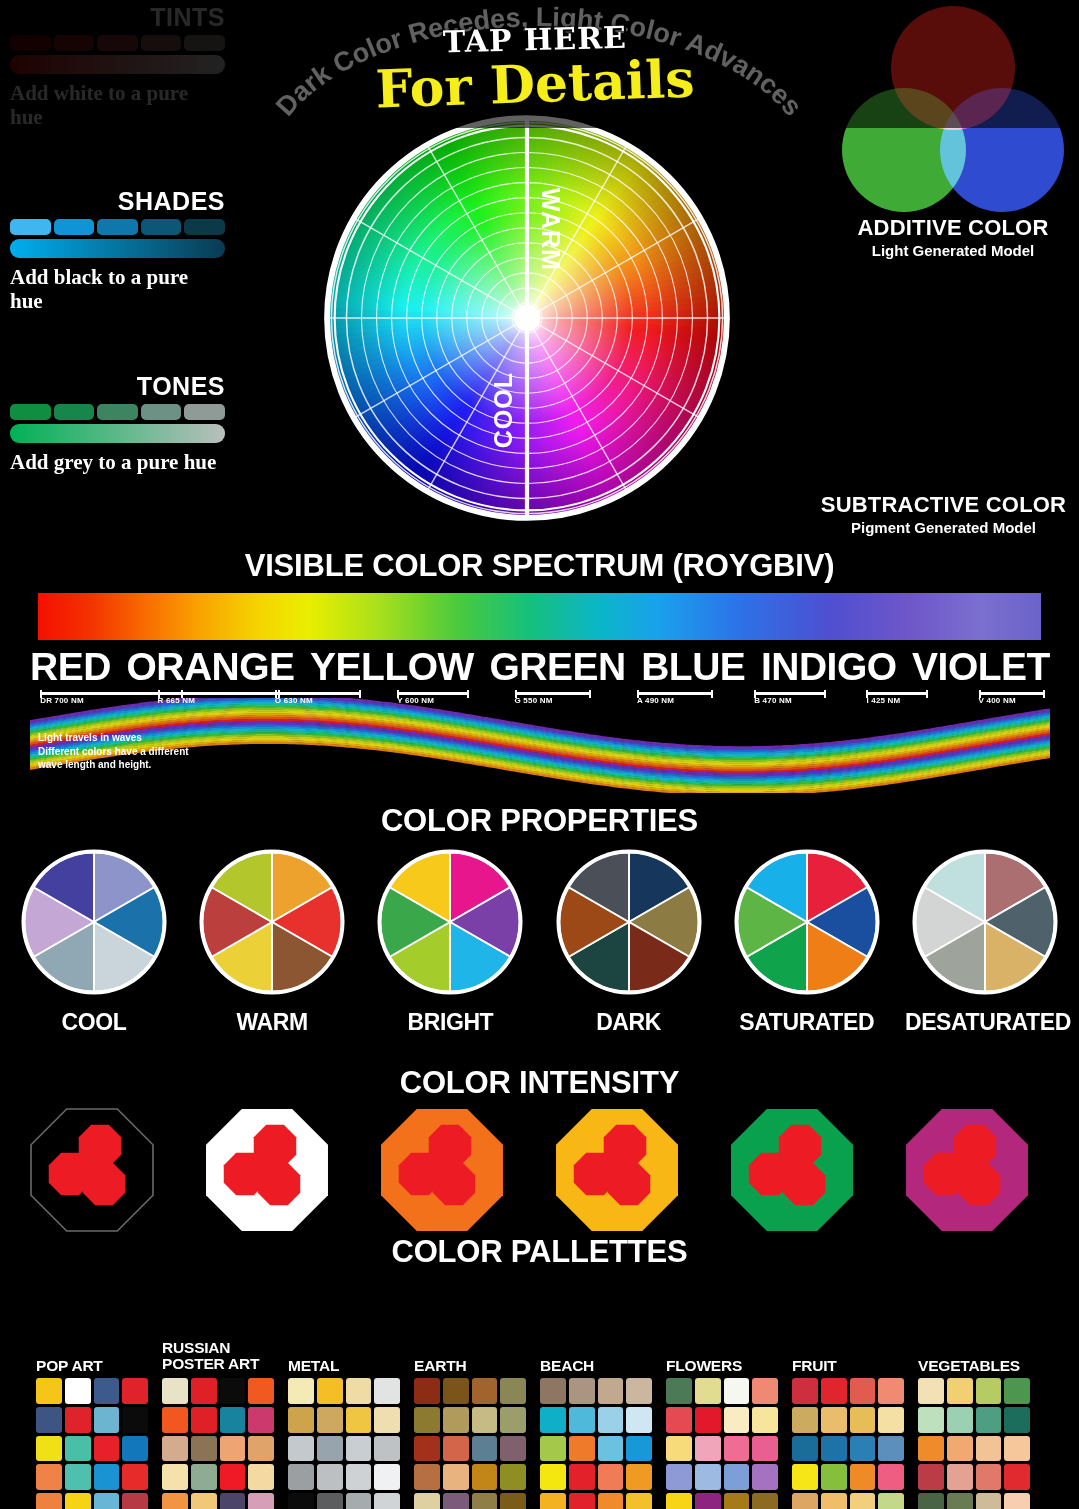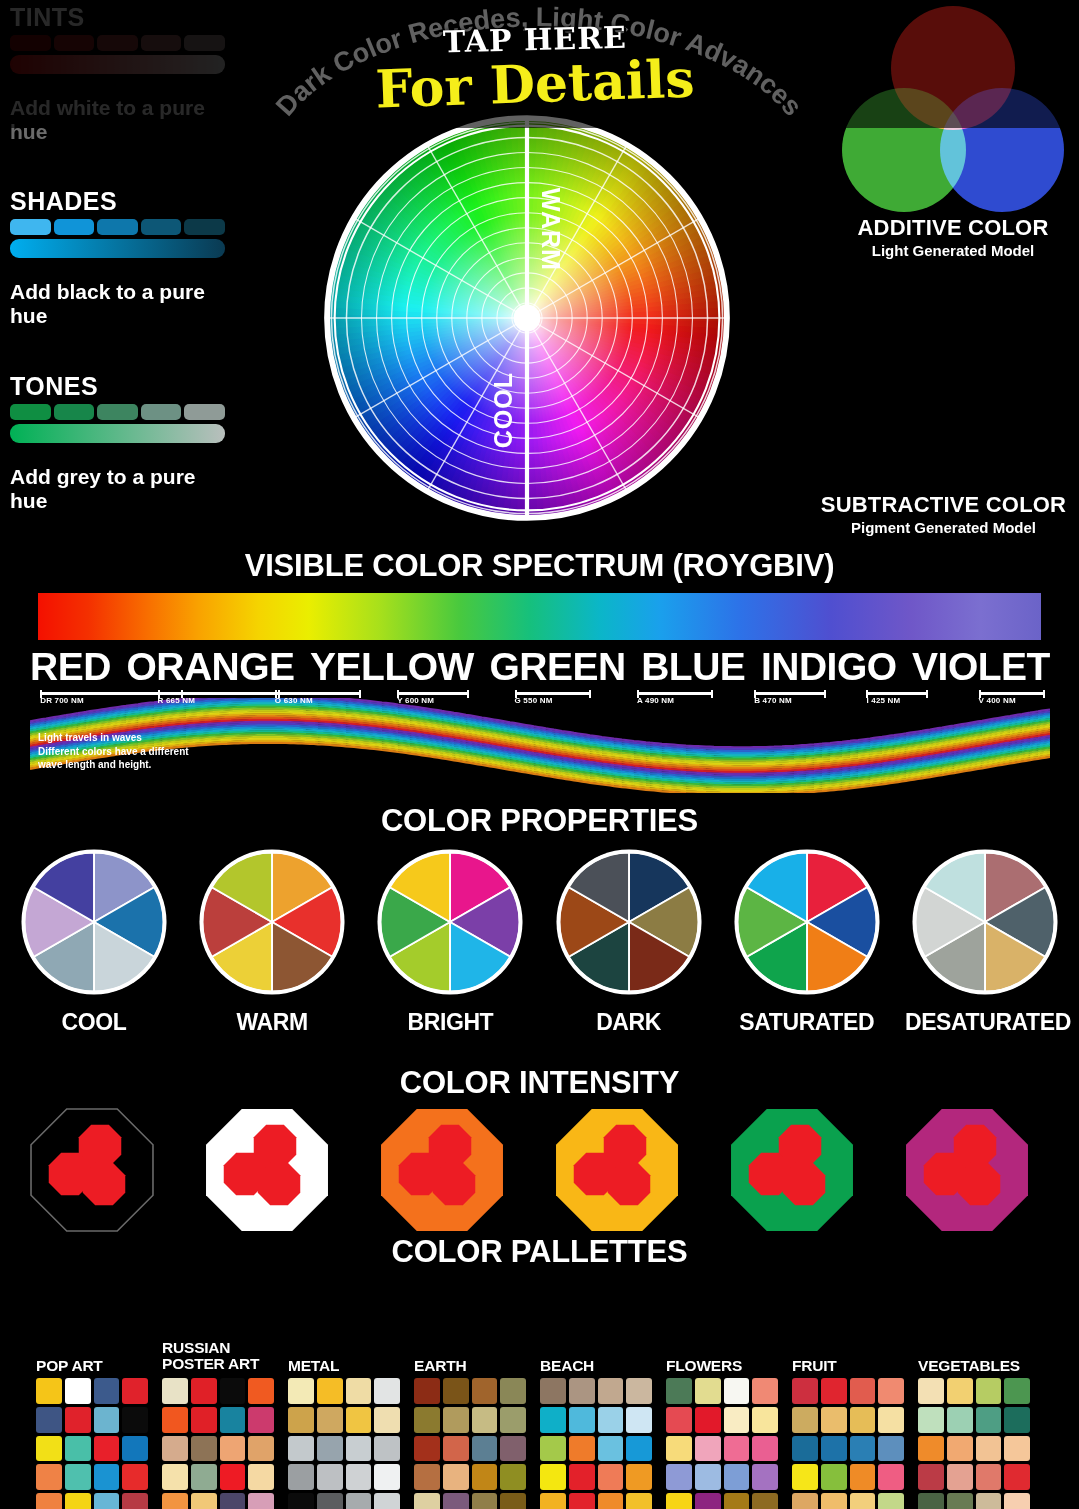--- a/index.html
+++ b/index.html
@@ -15,28 +15,28 @@
     width: 1079px;
     height: 1509px;
     background: #000;
     color: #fff;
   }
 
   
   .mixblock { position: absolute; left: 10px; width: 215px; }
   .mix-title {
     font-size: 25px; font-weight: bold; letter-spacing: 0.5px;
-    color: #ffffff; line-height: 1.05; margin-bottom: 5px;
+    color: #ffffff; line-height: 1.05; margin-bottom: 5px; text-align: right;
   }
   .mix-chips { display: flex; gap: 3px; height: 16px; }
   .mix-chips span { flex: 1; border-radius: 5px; display:block; }
   .mix-bar { height: 19px; border-radius: 9px; margin-top: 4px; }
   .mix-cap {
     font-size: 21px; font-weight: bold; line-height: 1.12;
-    margin-top: 22px; color: #ffffff;
+    margin-top: 8px; color: #ffffff; font-family: Liberation Serif, serif;
   }
 
   
   #wheel-wrap { position: absolute; left: 265px; top: 108px; width: 548px; height: 420px; }
   #wheel {
     position:absolute; left: 12px; top: 0; width: 500px; height: 420px;
   }
   .curvedtext { position:absolute; left:265px; top:0px; width:548px; height:140px; }
 
   .tap-overlay {

